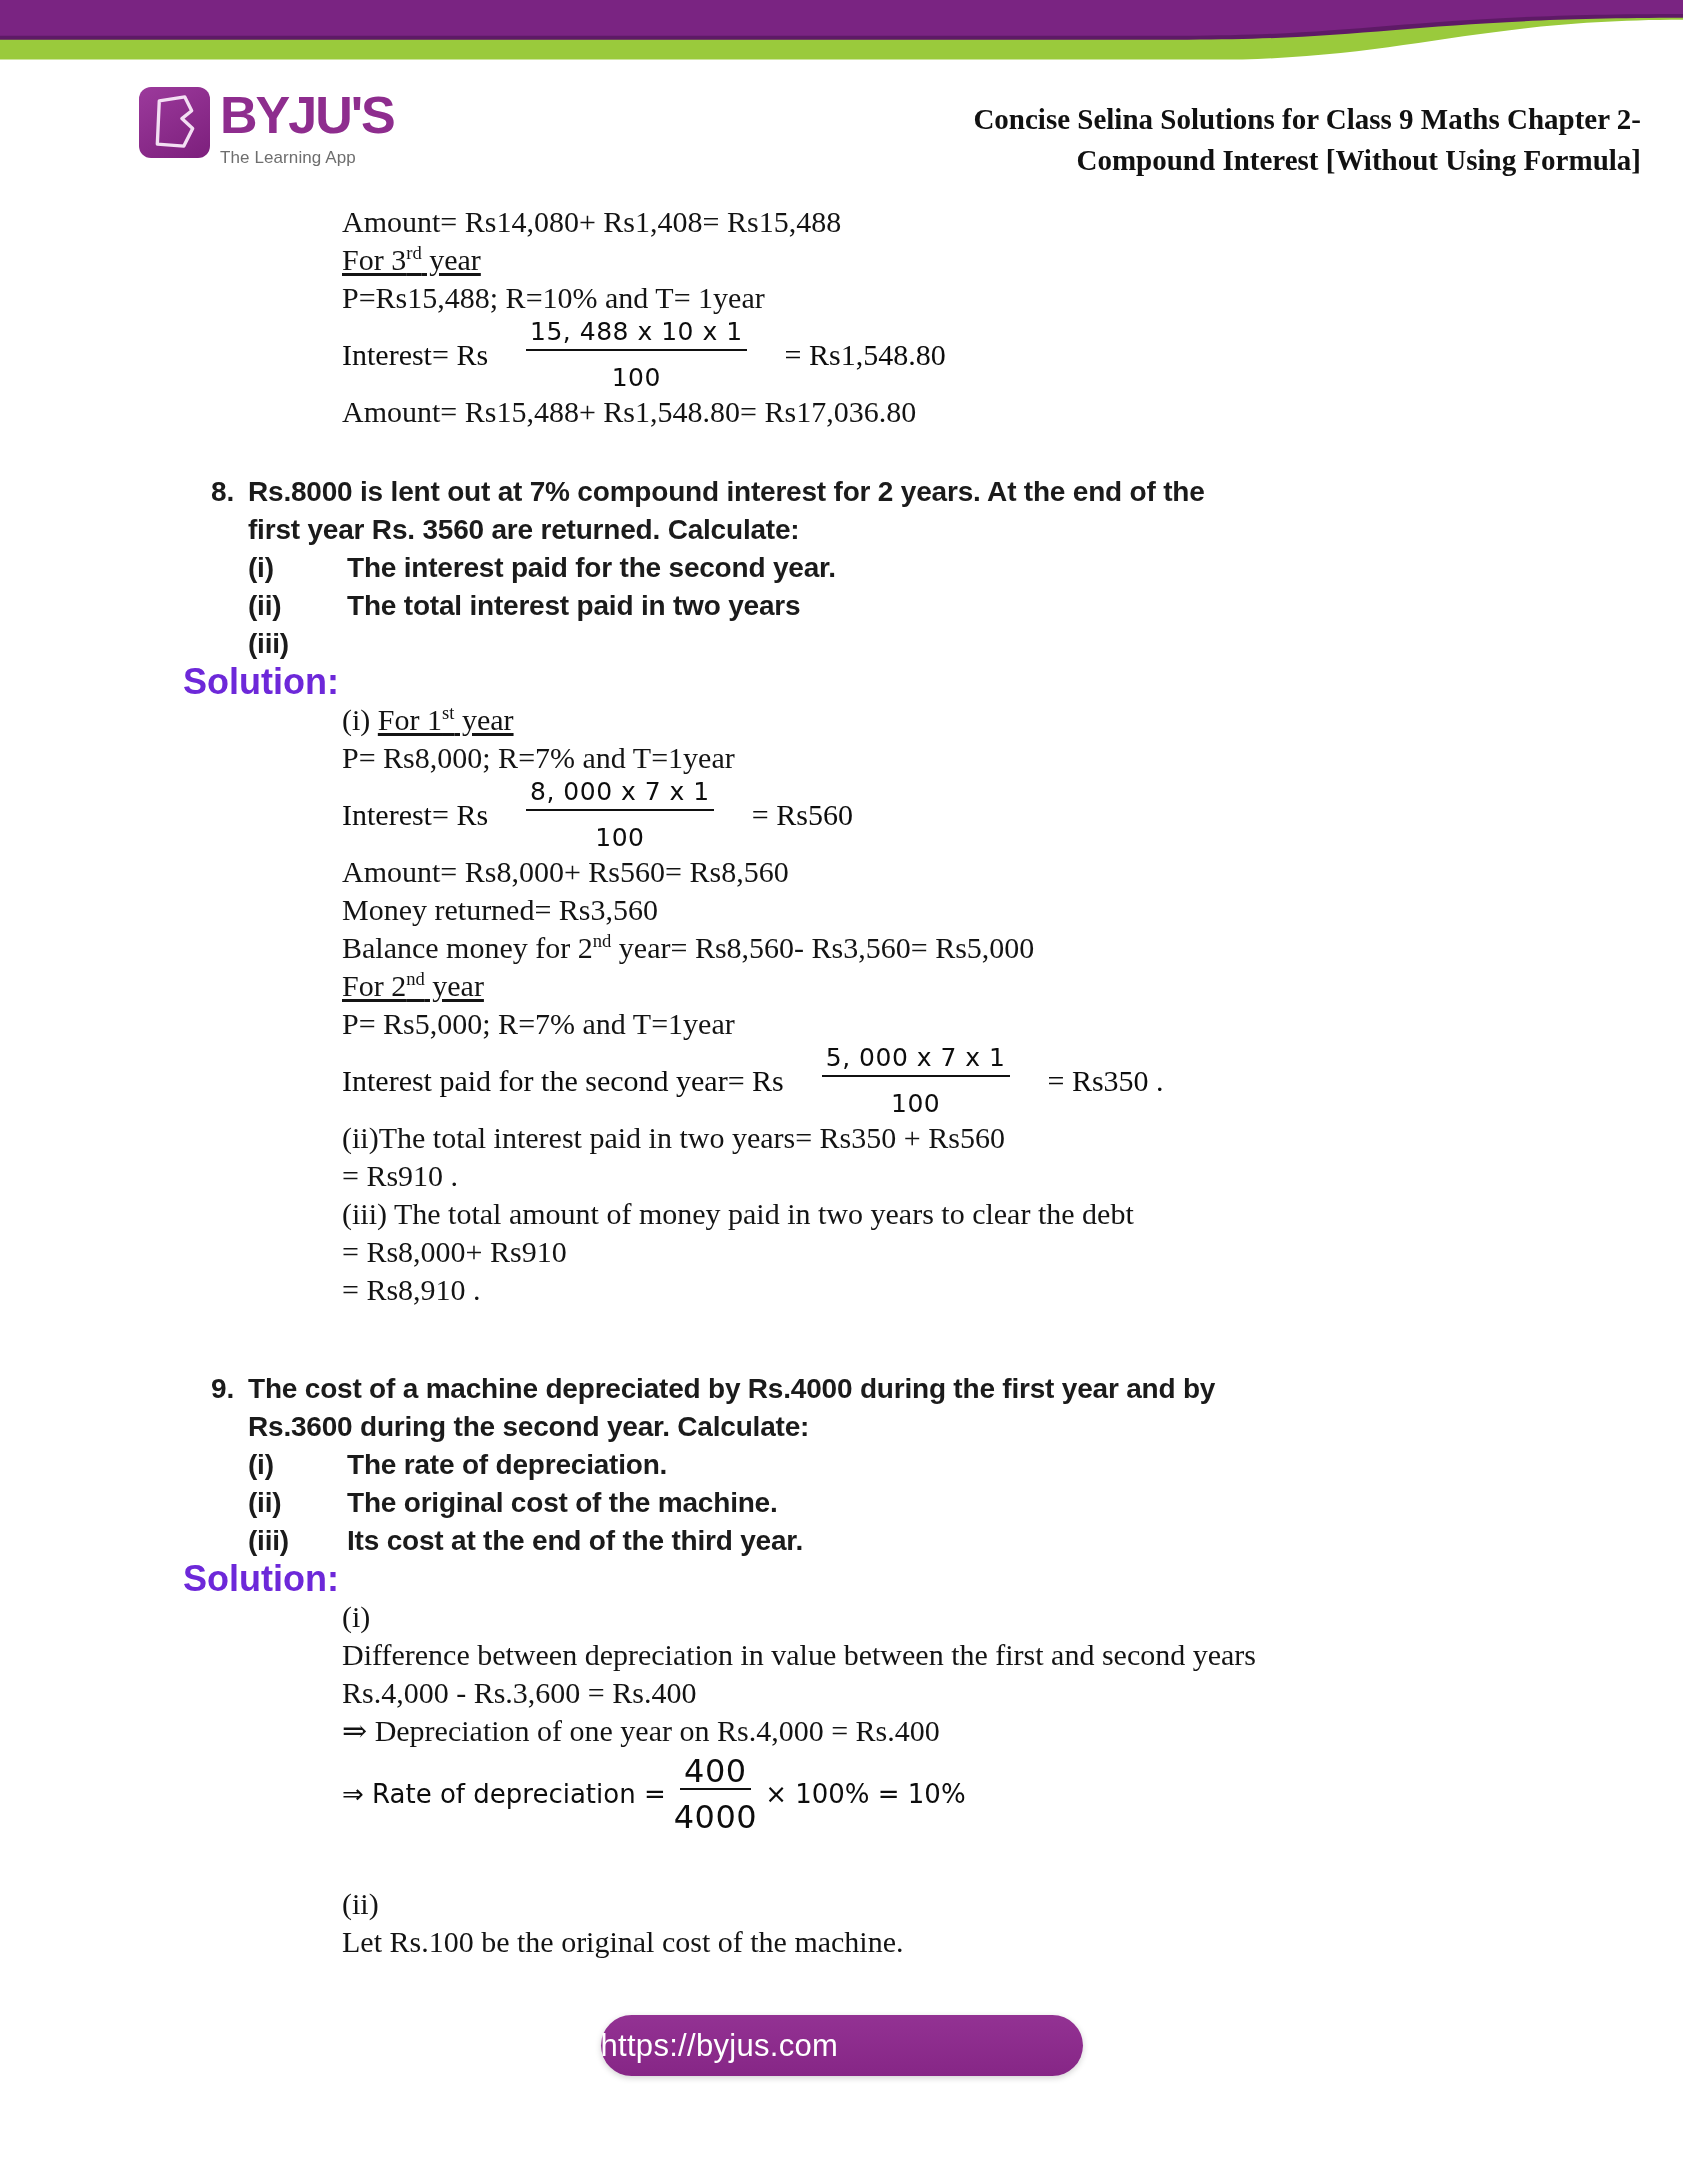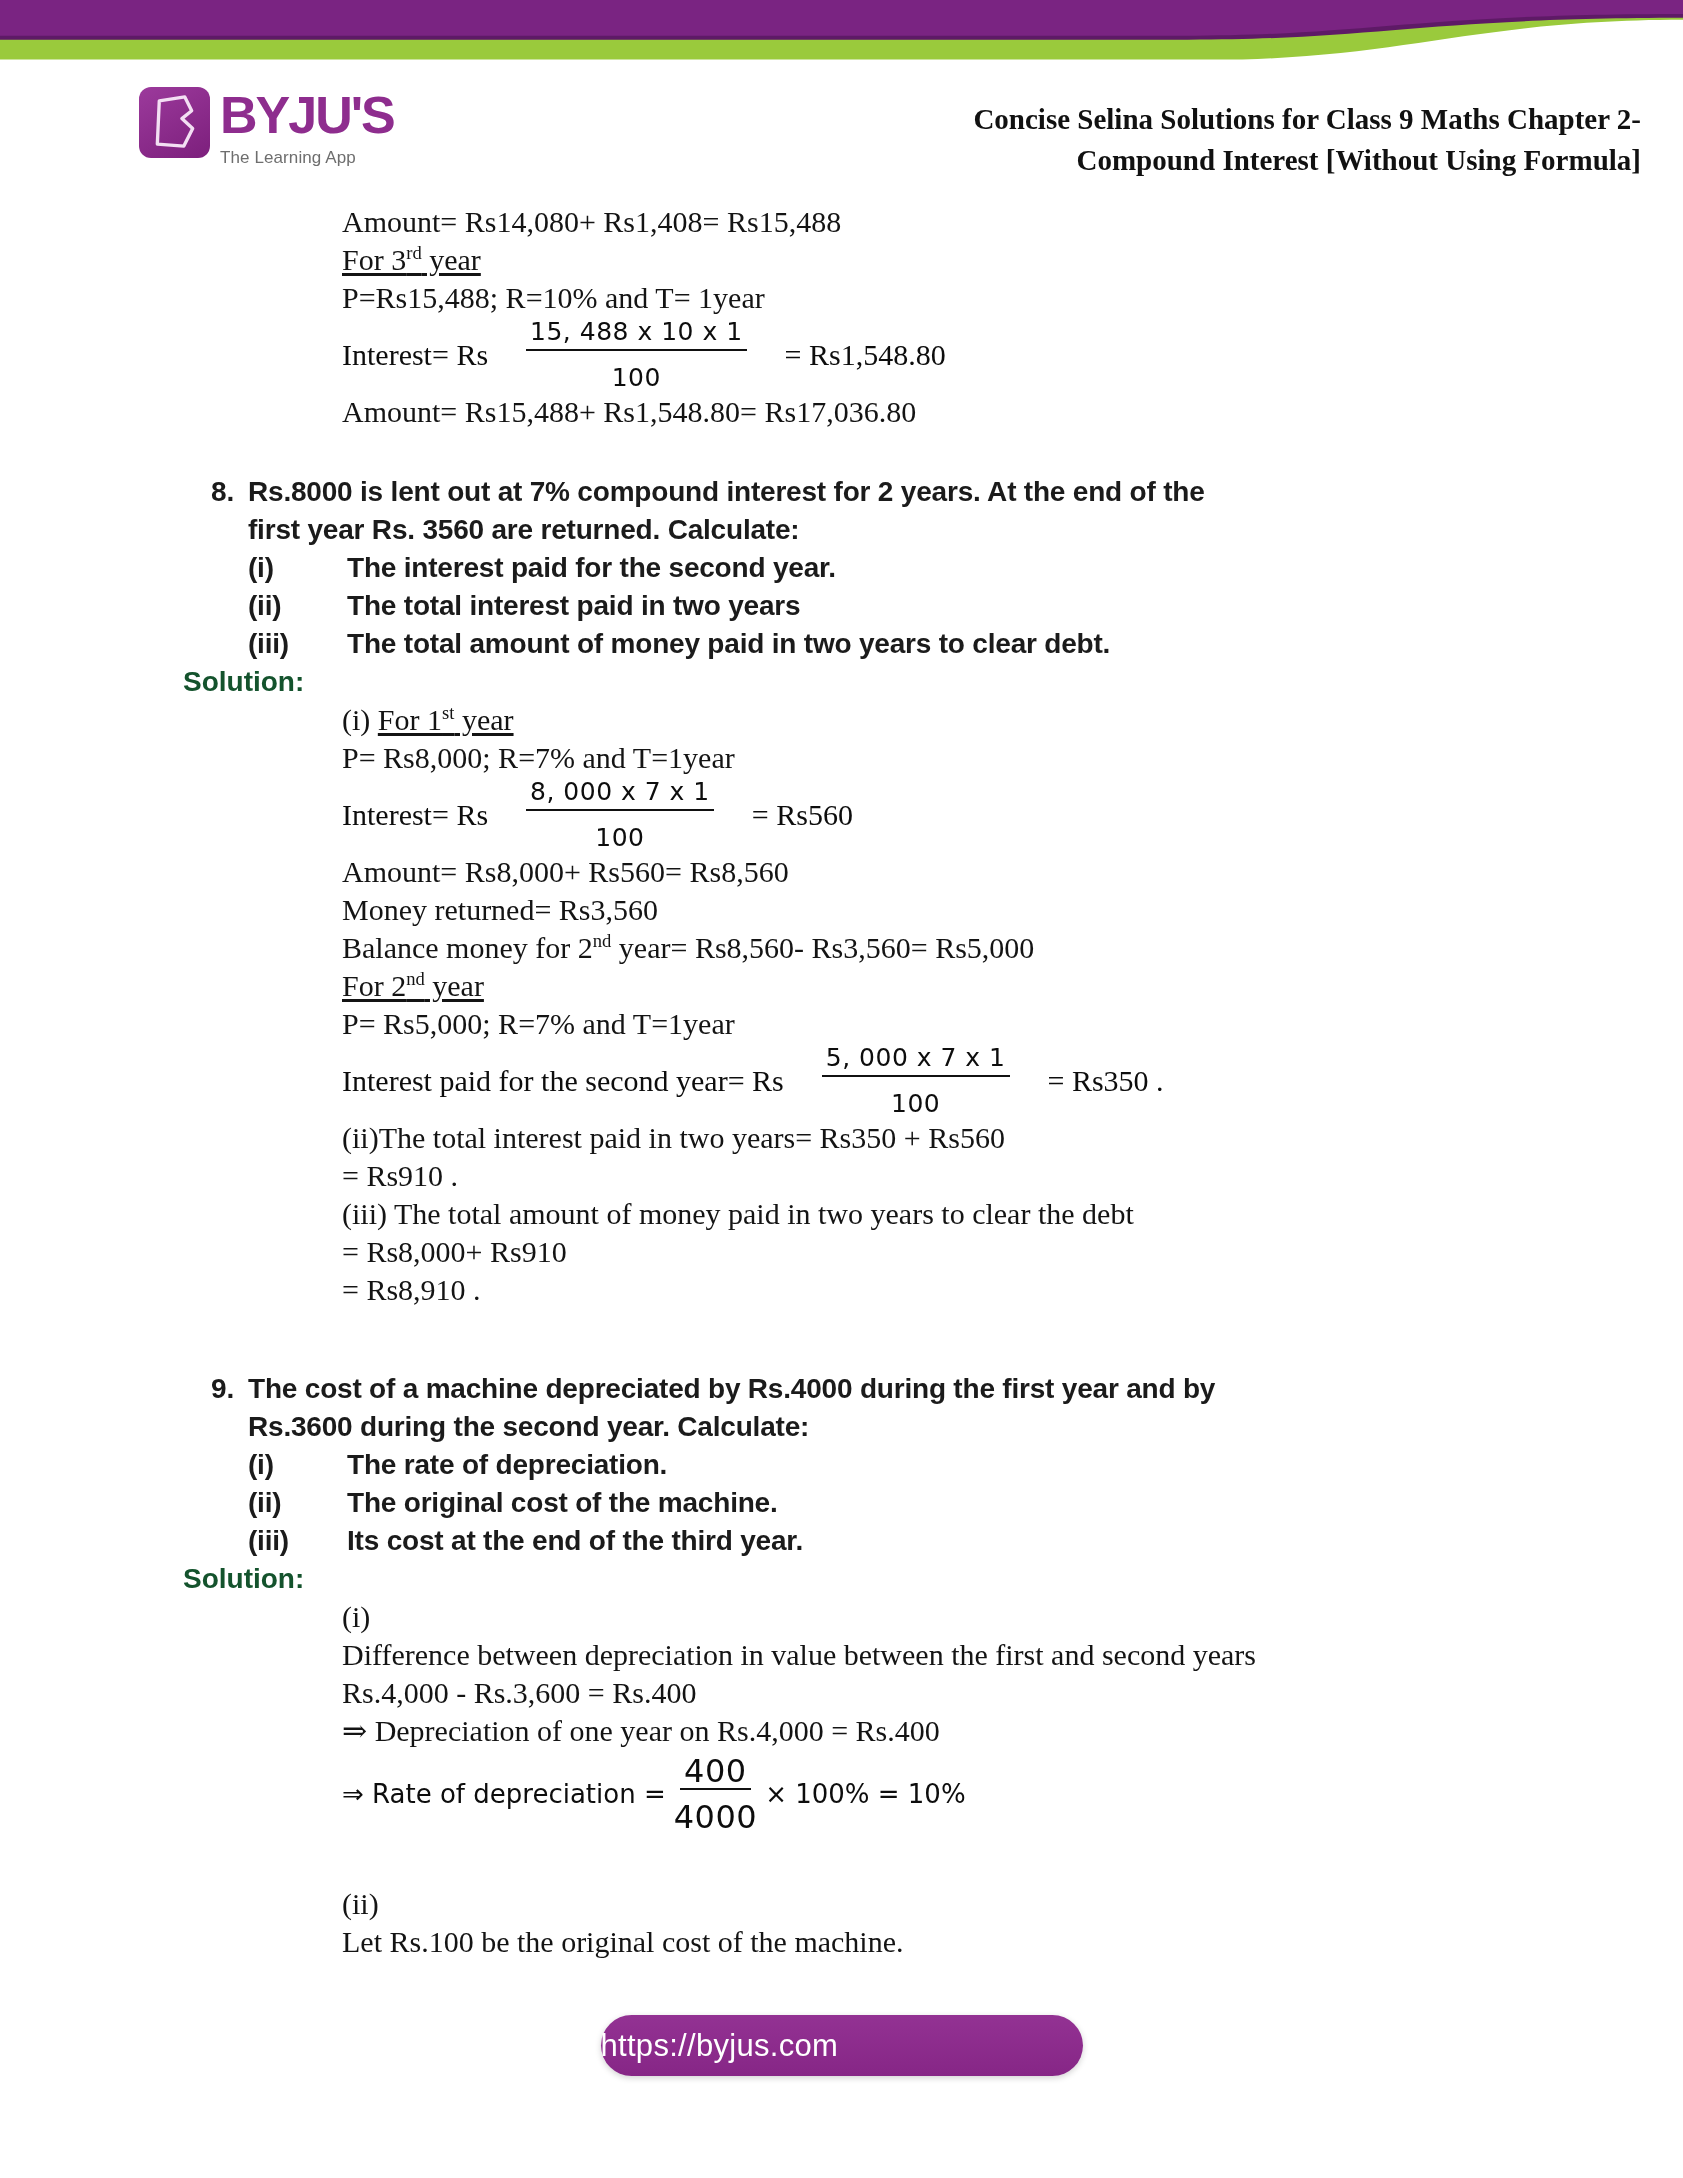--- a/index.html
+++ b/index.html
@@ -137,23 +137,23 @@
     letter-spacing: -0.2px;
   }
   .qrow { display: flex; }
   .qnum { width: 51px; flex: 0 0 51px; text-align: right; padding-right: 14px; }
   .qtext { flex: 1; }
   .sub-row { display: flex; margin-left: 65px; }
   .sub-key { width: 99px; flex: 0 0 99px; }
   .solution-label {
     font-family: "Liberation Sans", "DejaVu Sans", sans-serif;
     font-weight: bold;
-    font-size: 28px;
+    font-size: 36px;
     line-height: 38px;
-    color: #14532d;
+    color: #6d28d9;
     margin-left: 183px;
   }
 
   
   #footer-btn {
     position: absolute;
     left: 50%;
     transform: translateX(-50%);
     top: 2015px;
     width: 482px;
@@ -235,21 +235,20 @@
     <div class="sub-row">
       <div class="sub-key">(i)</div>
       <div>The interest paid for the second year.</div>
     </div>
     <div class="sub-row">
       <div class="sub-key">(ii)</div>
       <div>The total interest paid in two years</div>
     </div>
     <div class="sub-row">
       <div class="sub-key">(iii)</div>
-      <div>The total amount of money paid in two years to clear debt.</div>
     </div>
   </div>
 
   <div class="solution-label">Solution:</div>
 
   <div>
     <div class="serif-line indent-sol">
       <span>(i) </span><span class="uline"><span>For 1</span><sup>st</sup><span> year</span></span>
     </div>
 

